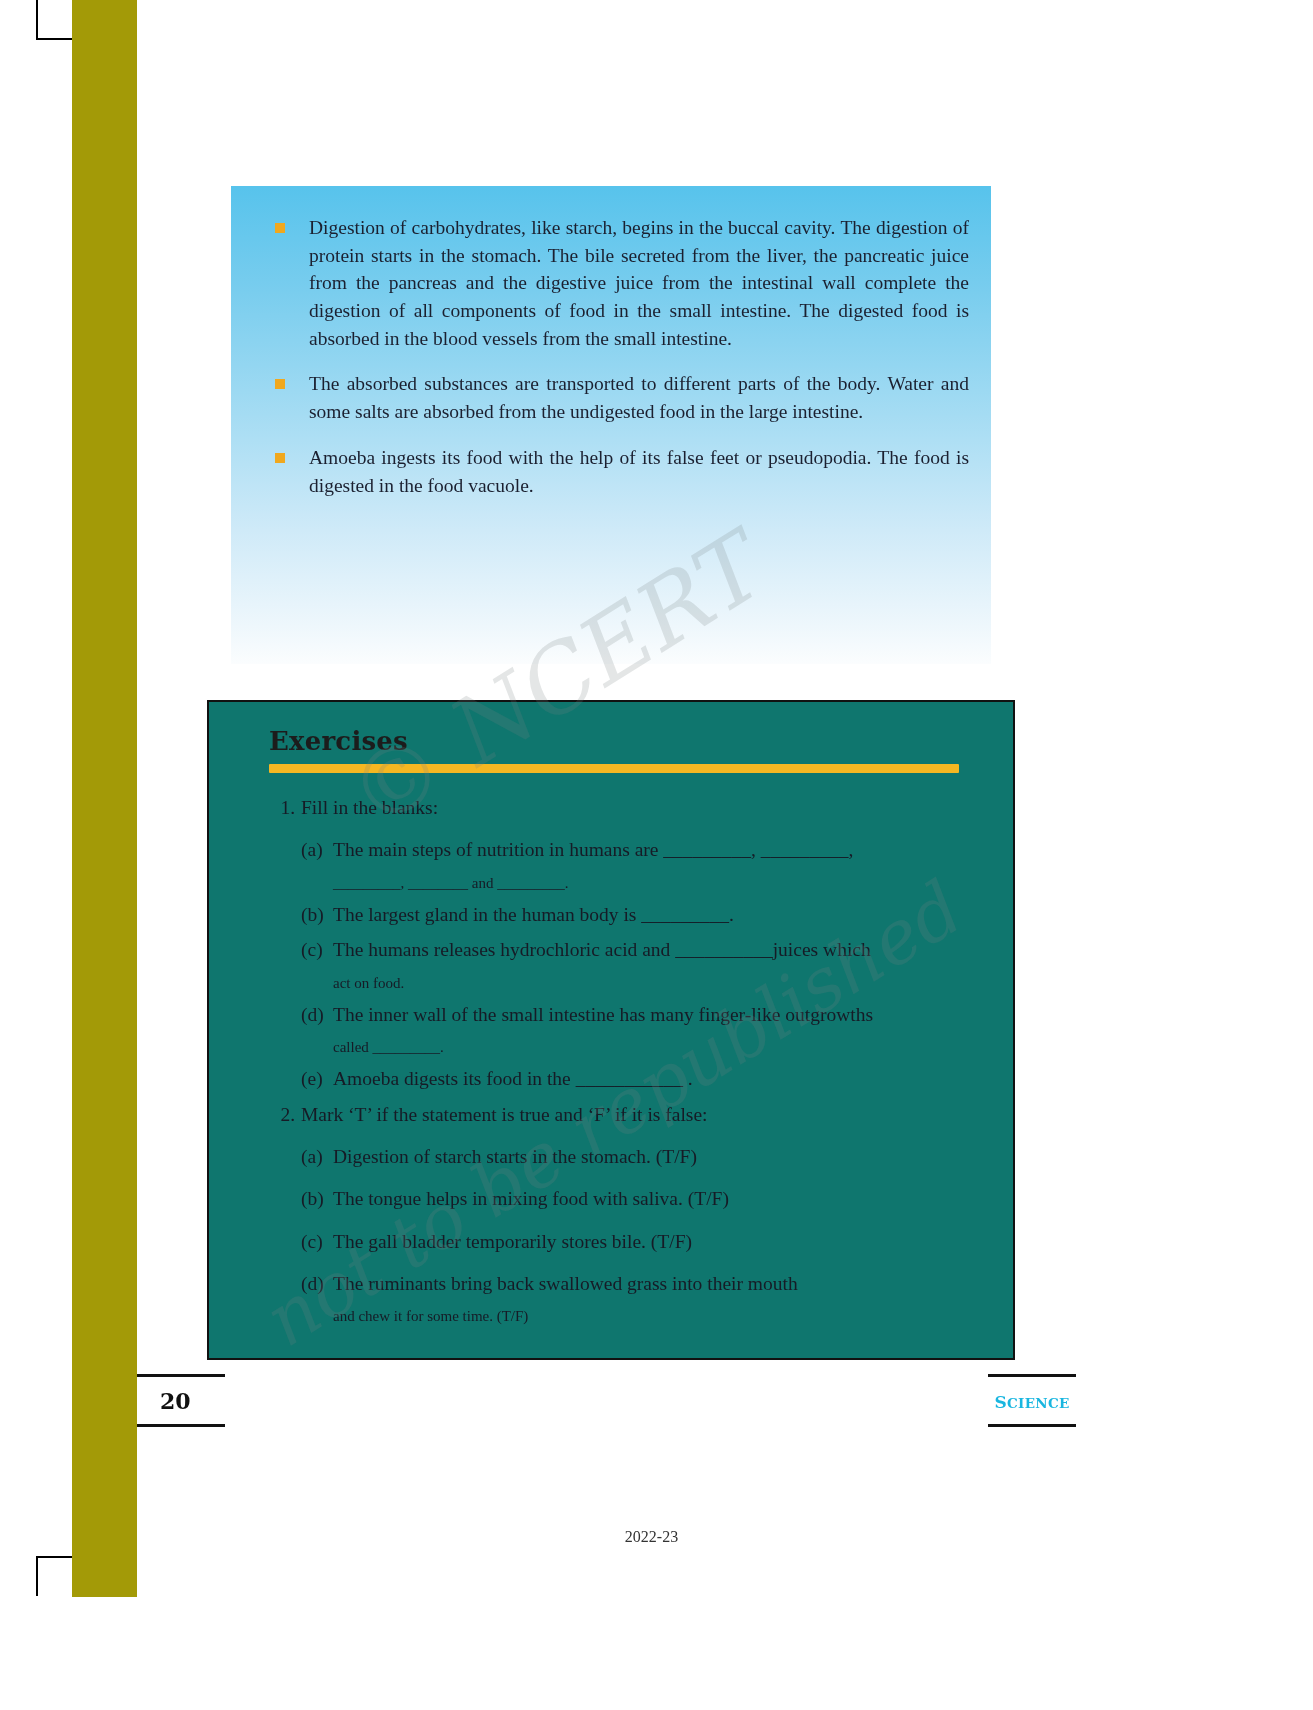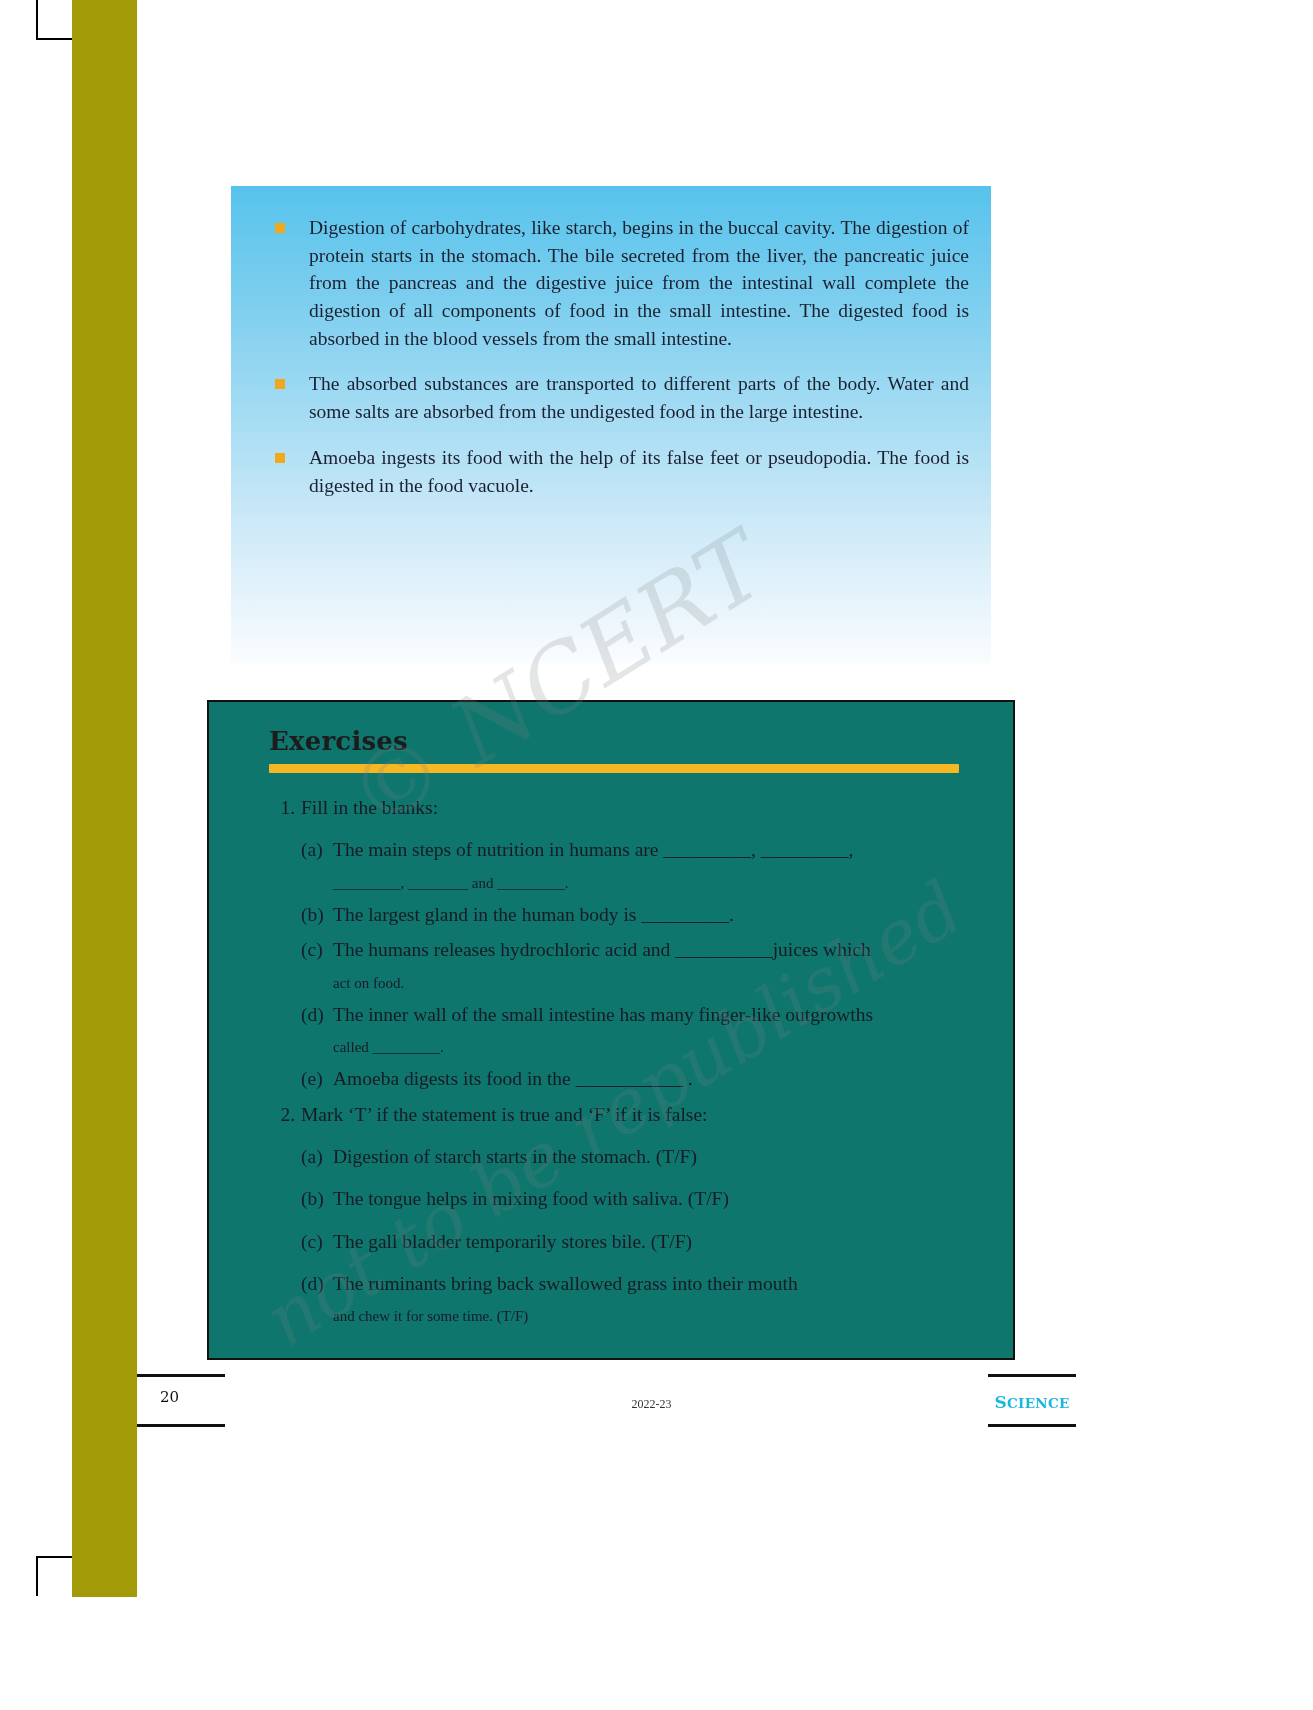--- a/index.html
+++ b/index.html
@@ -185,22 +185,22 @@
     left: 988px;
     top: 1374px;
     width: 88px;
     height: 3px;
     background: #111;
   }
   .page-number {
     position: absolute;
     left: 160px;
     top: 1388px;
-    font-size: 15px;
-    font-weight: normal;
+    font-size: 22px;
+    font-weight: bold;
     color: #111;
     font-family: "DejaVu Serif", serif;
   }
   .subject-label {
     position: absolute;
     left: 988px;
     top: 1392px;
     width: 88px;
     text-align: center;
     font-size: 17px;
@@ -222,24 +222,24 @@
     position: absolute;
     left: 988px;
     top: 1424px;
     width: 88px;
     height: 3px;
     background: #111;
   }
   .year-stamp {
     position: absolute;
     left: 0;
-    top: 1397px;
+    top: 1528px;
     width: 1303px;
     text-align: center;
-    font-size: 12px;
+    font-size: 16px;
     color: #333;
     font-family: "Liberation Serif", serif;
   }
 
   
   .watermark {
     position: absolute;
     left: 0; top: 0;
     width: 1313px;
     height: 1710px;

